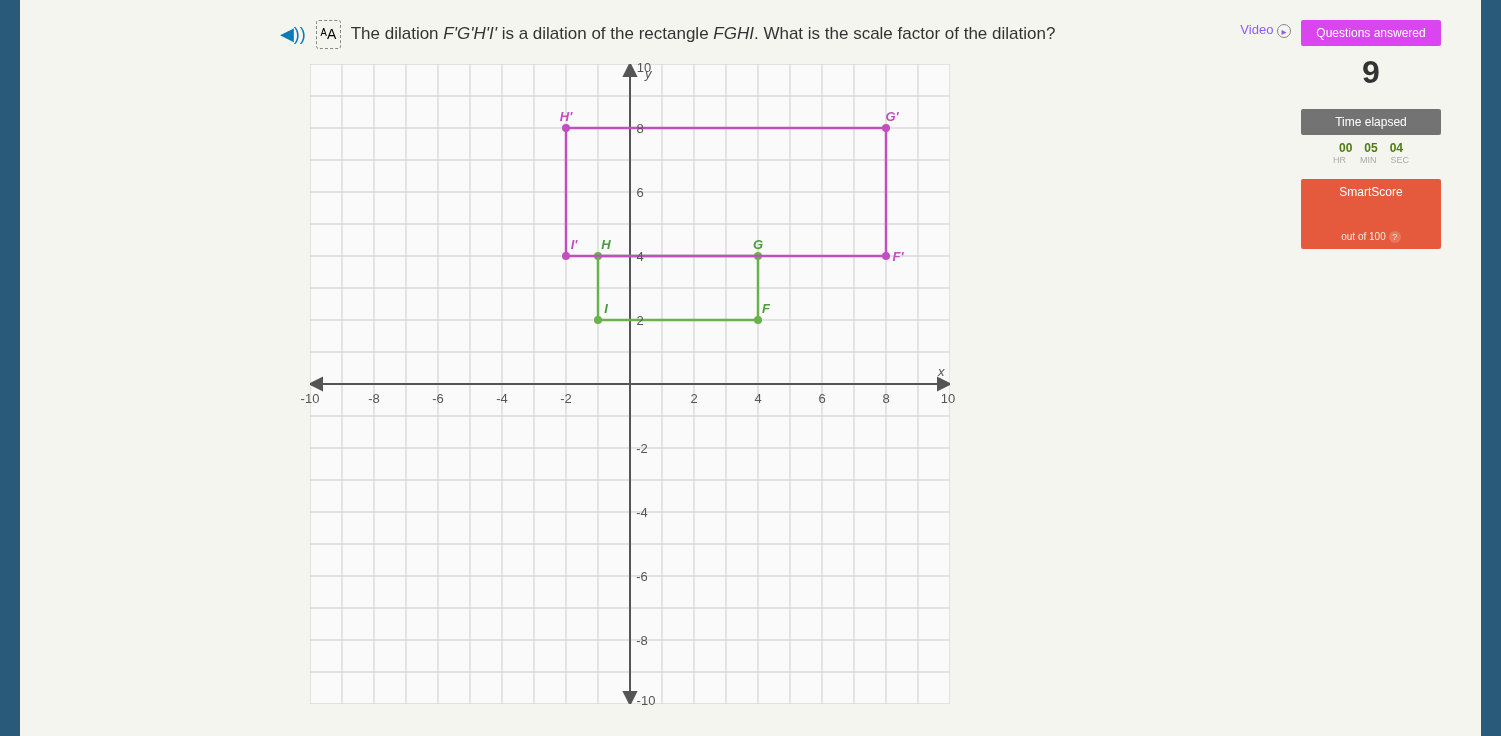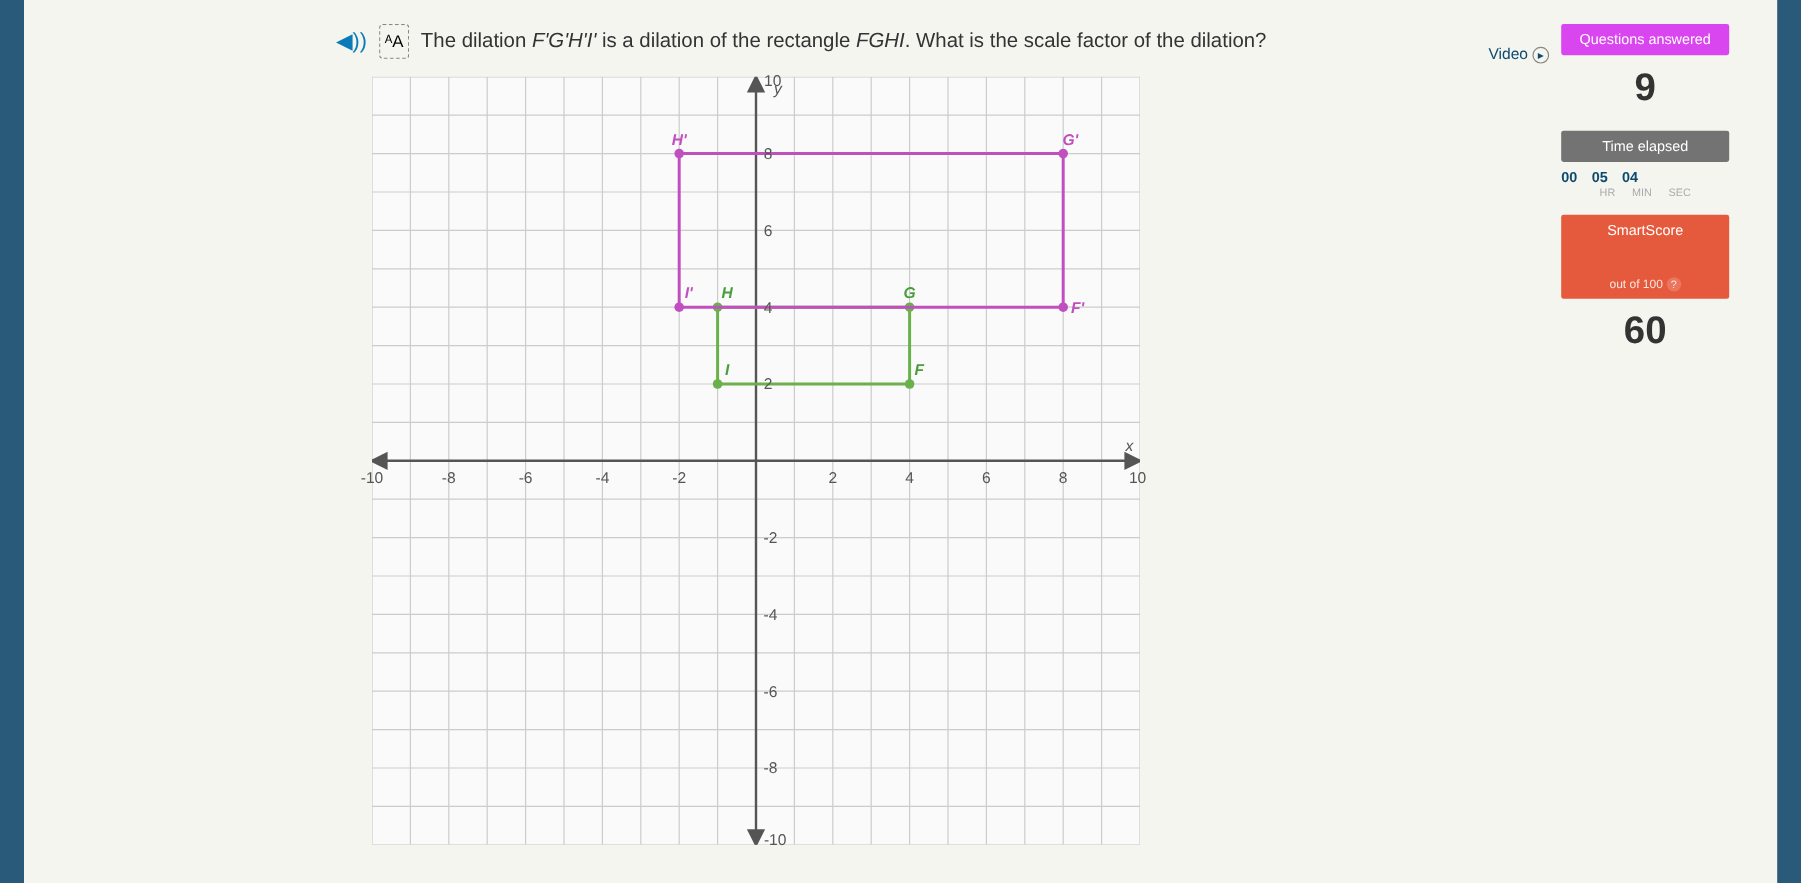--- a/index.html
+++ b/index.html
@@ -73,23 +73,23 @@
 .sidebar {
   position: absolute;
   right: 40px;
   top: 20px;
   width: 140px;
   text-align: center;
 }
 .video-link {
   position: absolute;
   right: 190px;
-  top: 37px;
-  font-size: 13px;
-  color: #0c4a6e;
+  top: 22px;
+  font-size: 13px;
+  color: #8b5cf6;
 }
 .video-link .circle {
   display: inline-block;
   border: 1px solid #888;
   border-radius: 50%;
   width: 14px; height: 14px;
   font-size: 10px;
   line-height: 13px;
   text-align: center;
   vertical-align: middle;
@@ -104,24 +104,24 @@
 .q-answered { background: #d946ef; }
 .big-num {
   font-size: 32px;
   font-weight: bold;
   color: #333;
   margin: 8px 0 18px;
 }
 .time-elapsed { background: #737373; }
 .time-row {
   display: flex;
-  justify-content: flex-start;
+  justify-content: center;
   gap: 12px;
   font-size: 12px;
-  color: #0c4a6e;
+  color: #4d7c0f;
   margin-top: 6px;
 }
 .time-row .v { font-weight: bold; }
 .time-labels {
   display: flex;
   justify-content: center;
   gap: 14px;
   font-size: 9px;
   color: #aaa;
   margin-bottom: 14px;
@@ -285,16 +285,15 @@
     <div class="time-labels">
       <span>HR</span>
       <span>MIN</span>
       <span>SEC</span>
     </div>
 
     <div class="box smartscore">
       <div>SmartScore</div>
       <div class="sub"><span>out of 100</span><span class="ss-circle">?</span></div>
     </div>
-    <div class="big-num">60</div>
   </div>
 
 </div>
 
 </body></html>

